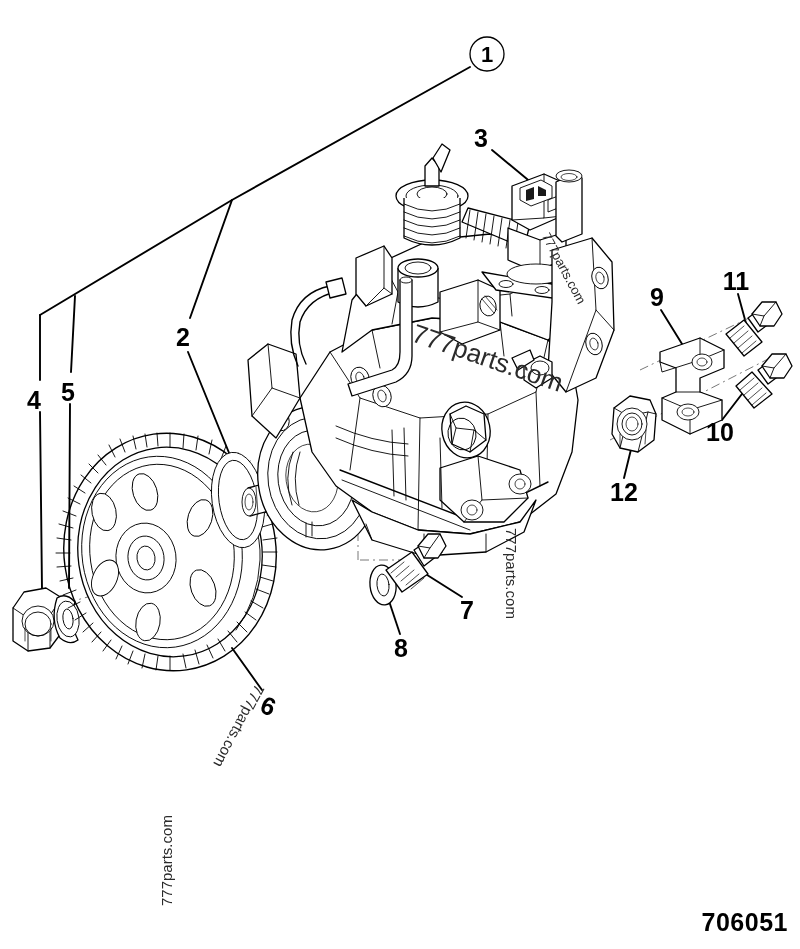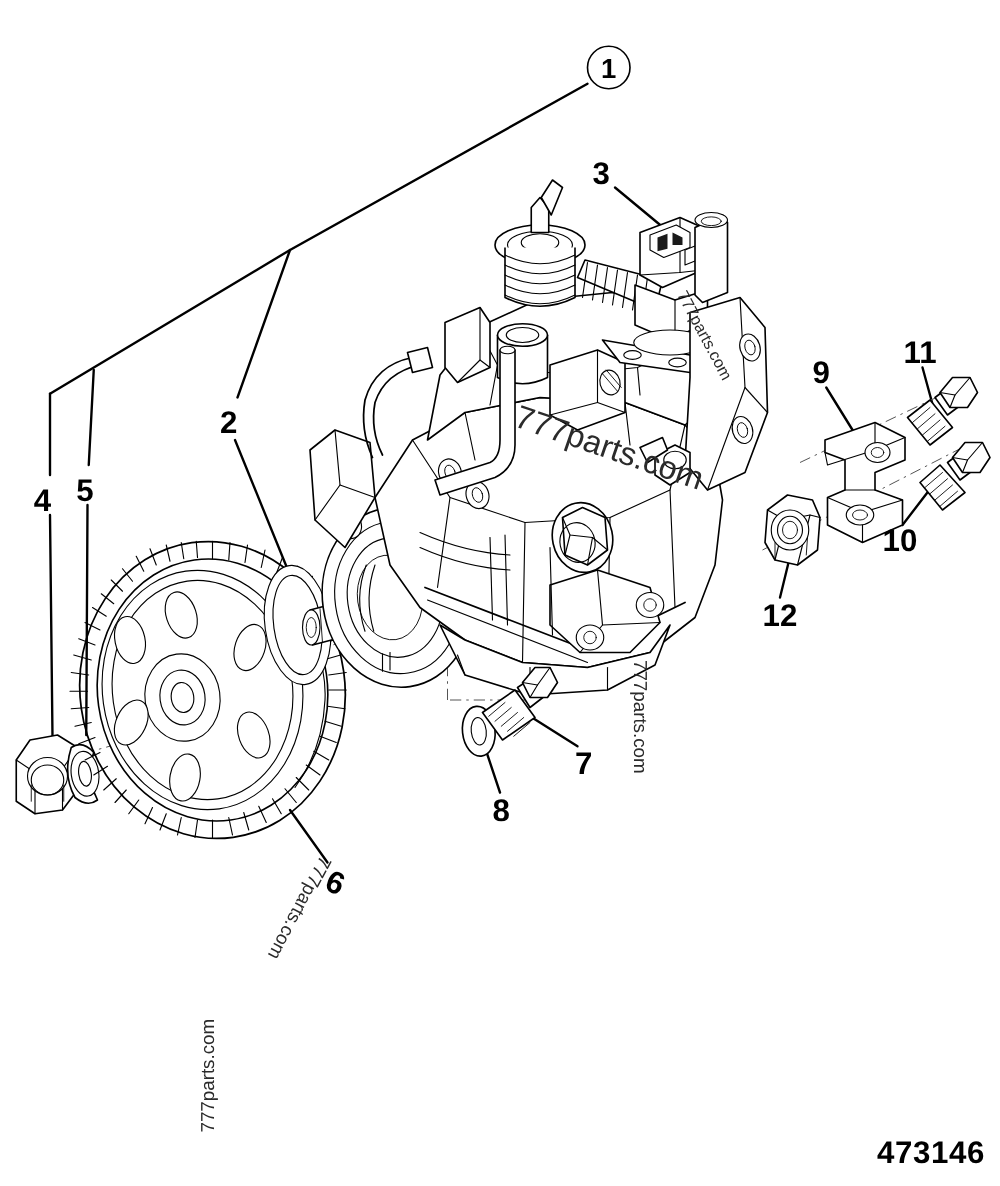--- a/index.html
+++ b/index.html
@@ -490,15 +490,15 @@
     </g>
 
   </svg>
 
   <div class="wm wm-a">777parts.com</div>
   <div class="wm wm-b">777parts.com</div>
   <div class="wm wm-c">777parts.com</div>
   <div class="wm wm-d">777parts.com</div>
   <div class="wm wm-e">777parts.com</div>
 
-  <div class="partno">473146</div>
+  <div class="partno">706051</div>
 
 </div>
 
 </body></html>

